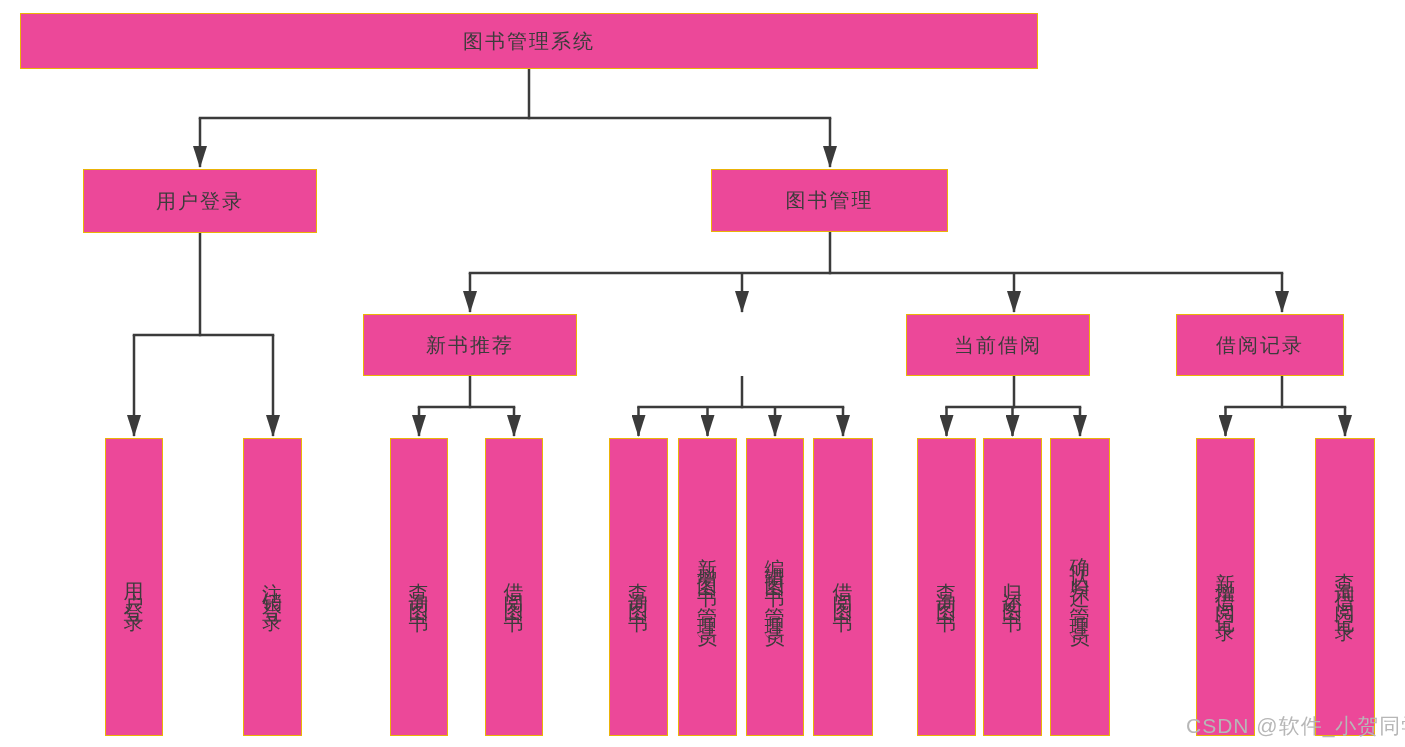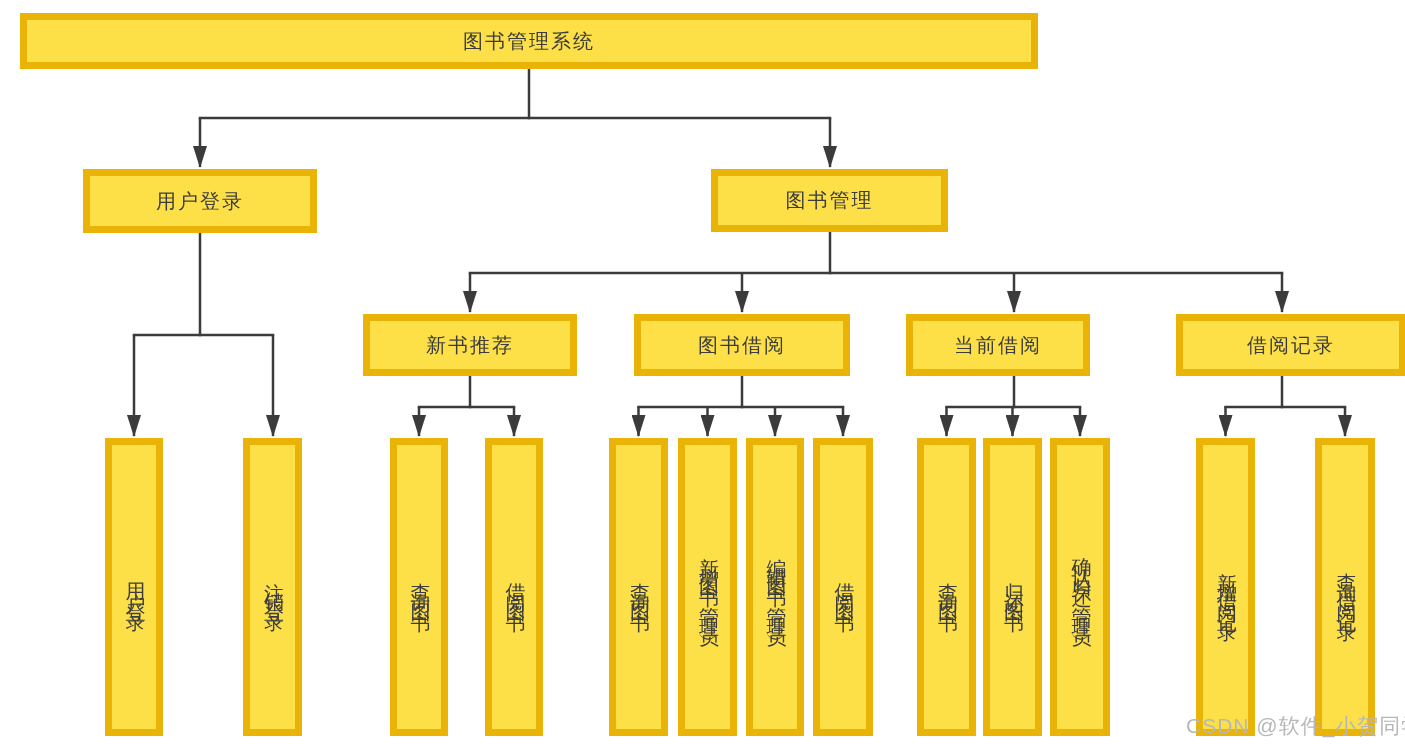--- a/index.html
+++ b/index.html
@@ -13,28 +13,27 @@
   }
   #connectors {
     position: absolute;
     left: 0; top: 0;
     width: 1405px; height: 747px;
     pointer-events: none;
   }
   .box {
     position: absolute;
     box-sizing: border-box;
-    border: 7px solid #eab308;
-    background: #fde047;
+    border: 1px solid #eab308;
+    background: #ec4899;
     color: #3c3c3c;
     display: flex;
     align-items: center;
     justify-content: center;
     text-align: center;
-    font-family: Liberation Mono, monospace;
   }
   .h {
     font-size: 20px;
     letter-spacing: 2px;
     white-space: nowrap;
   }
   .v {
     writing-mode: vertical-rl;
     text-orientation: mixed;
     font-size: 20px;
@@ -107,23 +106,22 @@
       <line x1="1345" y1="407" x2="1345" y2="436" marker-end="url(#arrow)"></line>
     </g>
   </svg>
 
   <div class="box h" style="left:20px; top:13px; width:1018px; height:56px">图书管理系统</div>
 
   <div class="box h" style="left:83px; top:169px; width:234px; height:64px">用户登录</div>
   <div class="box h" style="left:363px; top:314px; width:214px; height:62px">新书推荐</div>
 
   <div class="box h" style="left:711px; top:169px; width:237px; height:63px">图书管理</div>
-  <div class="box h" style="left:634px; top:314px; width:216px; height:62px">图书借阅</div>
   <div class="box h" style="left:906px; top:314px; width:184px; height:62px">当前借阅</div>
-  <div class="box h" style="left:1176px; top:314px; width:230px; height:62px">借阅记录</div>
+  <div class="box h" style="left:1176px; top:314px; width:168px; height:62px">借阅记录</div>
 
   <div class="box v" style="left:105px; top:438px; width:58px; height:298px">用户登录</div>
   <div class="box v" style="left:243px; top:438px; width:59px; height:298px">注销登录</div>
 
   <div class="box v" style="left:390px; top:438px; width:58px; height:298px">查询图书</div>
   <div class="box v" style="left:485px; top:438px; width:58px; height:298px">借阅图书</div>
 
   <div class="box v" style="left:609px; top:438px; width:59px; height:298px">查询图书</div>
   <div class="box v" style="left:678px; top:438px; width:59px; height:298px">新增图书（管理员）</div>
   <div class="box v" style="left:746px; top:438px; width:58px; height:298px">编辑图书（管理员）</div>

